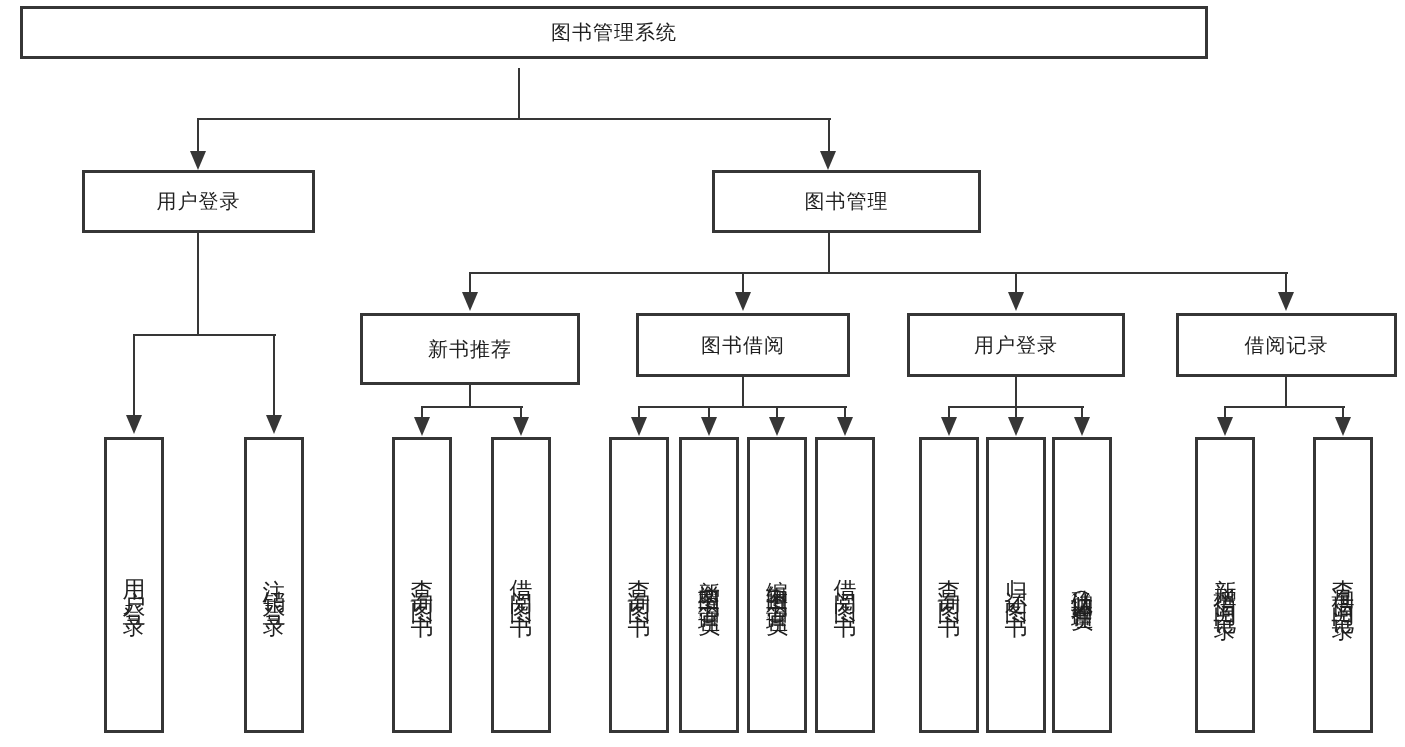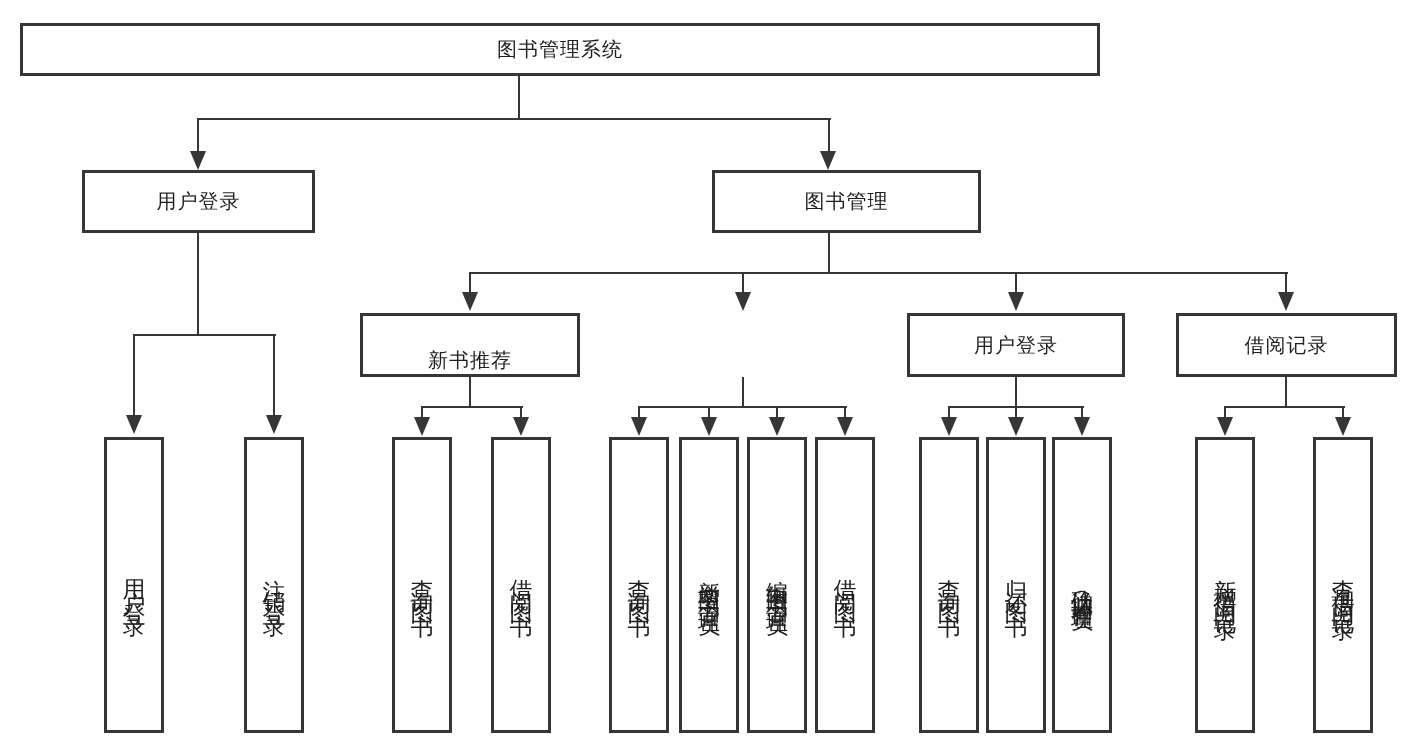--- a/index.html
+++ b/index.html
@@ -68,36 +68,39 @@
     letter-spacing: 1px;
     z-index: 5;
     white-space: nowrap;
   }
 </style>
 </head>
 <body>
 
 <div id="diagram">
 
-  <div class="box" style="left:20px; top:23px; width:1080px; height:53px;">
+  <div class="box" style="left:20px; top:6px; width:1188px; height:53px;">
     <span>图书管理系统</span>
   </div>
 
   <div class="box" style="left:82px; top:170px; width:233px; height:63px;">
     <span>用户登录</span>
   </div>
 
   <div class="box" style="left:712px; top:170px; width:269px; height:63px;">
     <span>图书管理</span>
   </div>
 
-  <div class="box" style="left:360px; top:313px; width:220px; height:64px;align-items:flex-end;">
+  <div class="box" style="left:360px; top:313px; width:220px; height:72px;">
     <span>新书推荐</span>
   </div>
 
+  <div class="box" style="left:636px; top:313px; width:214px; height:64px;">
+    <span>图书借阅</span>
+  </div>
 
   <div class="box" style="left:907px; top:313px; width:218px; height:64px;">
     <span>用户登录</span>
   </div>
 
   <div class="box" style="left:1176px; top:313px; width:221px; height:64px;">
     <span>借阅记录</span>
   </div>
 
   <div class="leaf" style="left:104px;">

